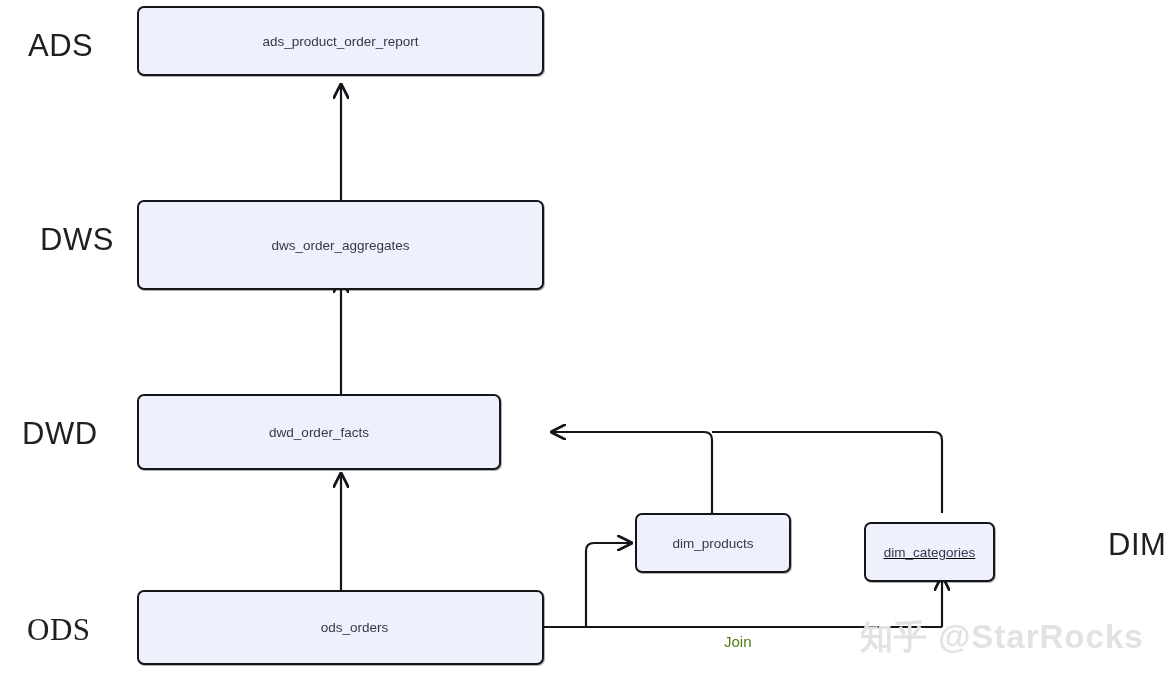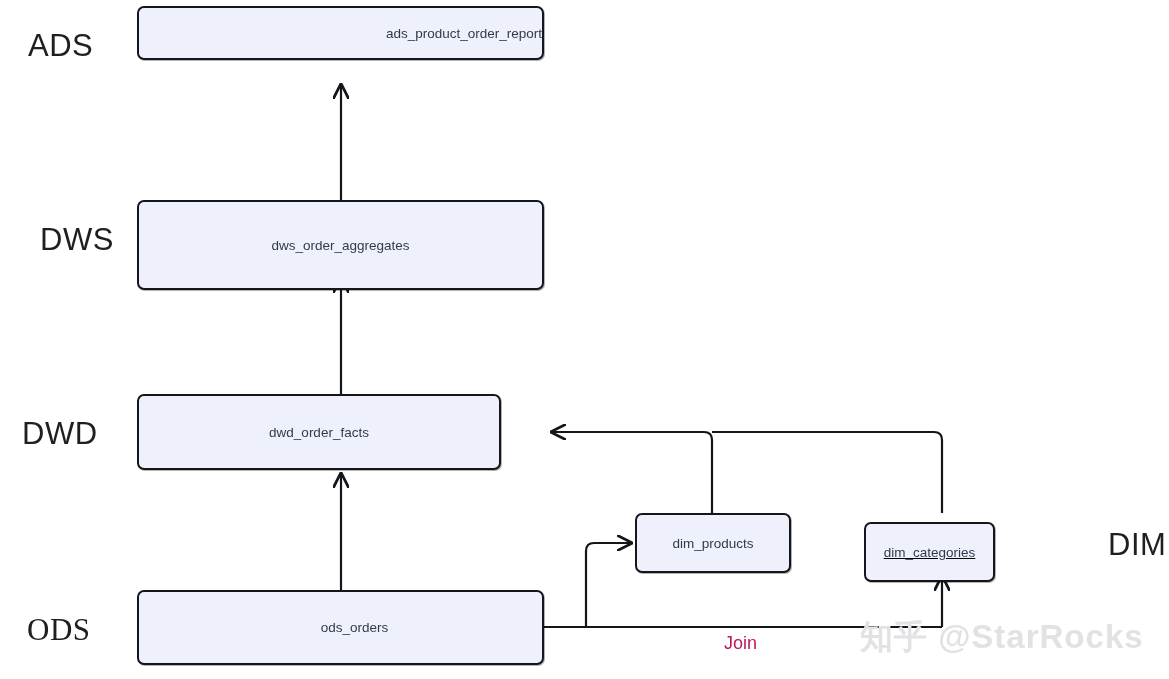--- a/index.html
+++ b/index.html
@@ -46,22 +46,22 @@
   }
   .node-label {
     font-family: "Liberation Sans", sans-serif;
     font-size: 13.5px;
     color: #33394a;
     white-space: nowrap;
   }
   .edge-label {
     position: absolute;
     font-family: "Liberation Sans", sans-serif;
-    font-size: 18px;
-    color: #be185d;
+    font-size: 15px;
+    color: #4d7c0f;
     white-space: nowrap;
     text-align: right;
   }
   .watermark {
     position: absolute;
     font-family: "Liberation Sans", sans-serif;
     font-size: 33px;
     color: #e2e2e4;
     letter-spacing: 1px;
     white-space: nowrap;
@@ -99,21 +99,21 @@
       <path d="M 942 513 L 942 440 Q 942 432 934 432 L 712 432"></path>
     </g>
   </svg>
 
   <div class="layer-label" style="left:28px; top:28px;">ADS</div>
   <div class="layer-label" style="left:40px; top:222px;">DWS</div>
   <div class="layer-label" style="left:22px; top:416px;">DWD</div>
   <div class="layer-label" style="left:27px; top:612px;font-family:Liberation Serif, serif;">ODS</div>
   <div class="layer-label" style="left:1108px; top:527px;">DIM</div>
 
-  <div class="node-box" style="left:137px; top:6px; width:407px; height:54px;justify-content:flex-end;">
+  <div class="node-box" style="left:137px; top:6px; width:407px; height:70px;">
     <span class="node-label">ads_product_order_report</span>
   </div>
 
   <div class="node-box" style="left:137px; top:200px; width:407px; height:90px;">
     <span class="node-label">dws_order_aggregates</span>
   </div>
 
   <div class="node-box" style="left:137px; top:394px; width:364px; height:76px;text-align:center;">
     <span class="node-label">dwd_order_facts</span>
   </div>

